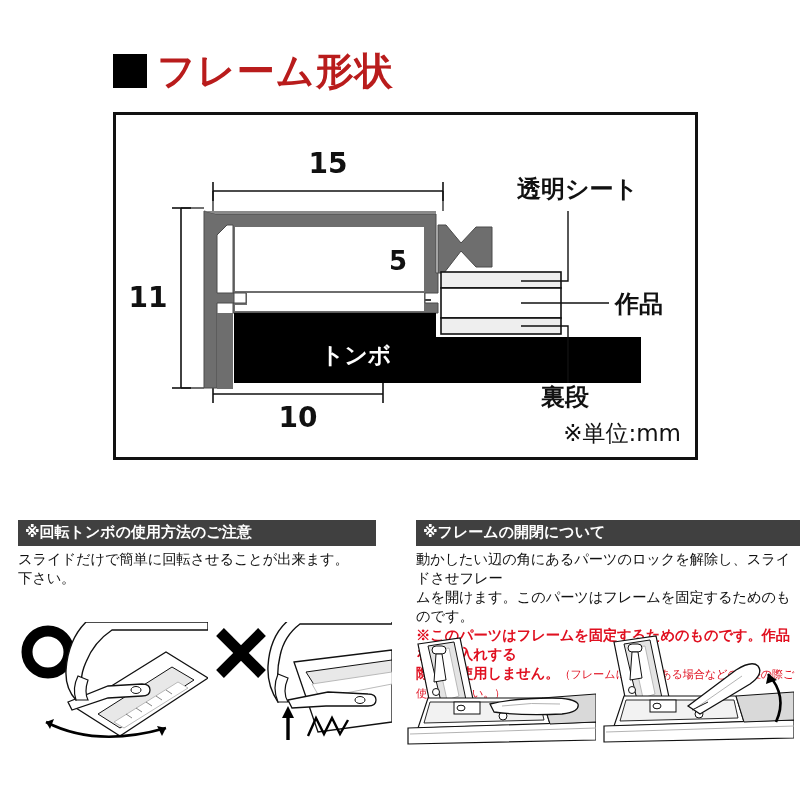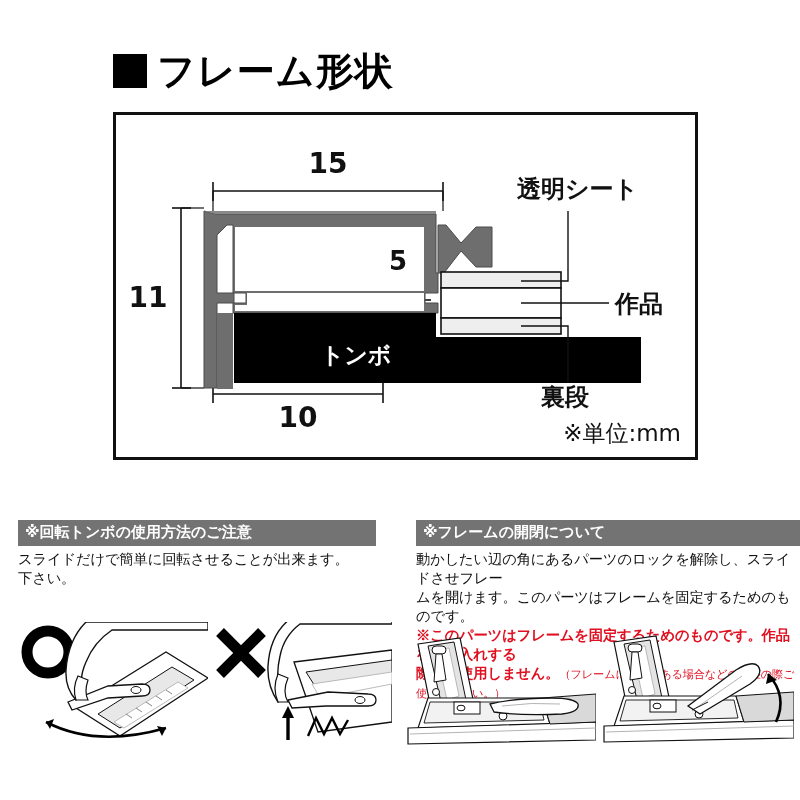--- a/index.html
+++ b/index.html
@@ -31,21 +31,21 @@
   }
   .title-square {
     width: 34px;
     height: 34px;
     background: #000000;
     display: block;
   }
   .title-text {
     font-size: 38px;
     font-weight: bold;
-    color: #000000;
+    color: #b91c1c;
     letter-spacing: 1px;
     line-height: 1;
     white-space: nowrap;
   }
 
   
   .main-panel {
     position: absolute;
     left: 113px;
     top: 112px;
@@ -72,21 +72,21 @@
 
   
   .note-panel {
     position: absolute;
     top: 520px;
   }
   .note-left  { left: 18px;  width: 358px; }
   .note-right { left: 416px; width: 386px; }
 
   .note-header {
-    background: #737373;
+    background: #404040;
     color: #ffffff;
     font-size: 15px;
     font-weight: bold;
     padding: 3px 6px 4px 7px;
     line-height: 1.25;
     white-space: nowrap;
     box-sizing: border-box;
   }
   .note-body {
     margin-top: 5px;

